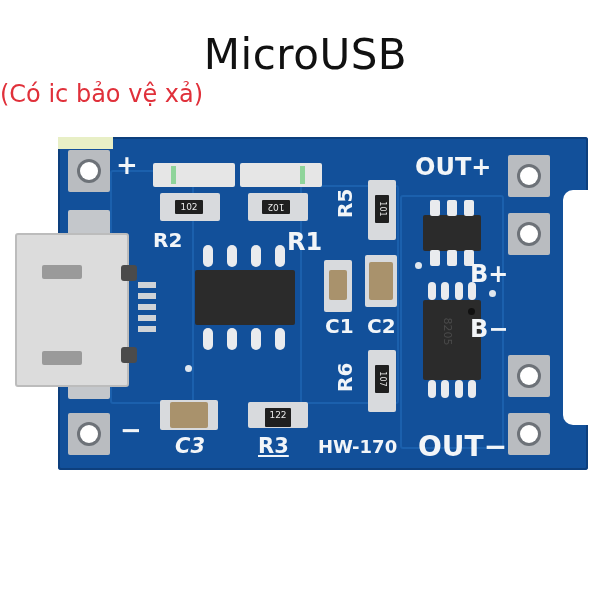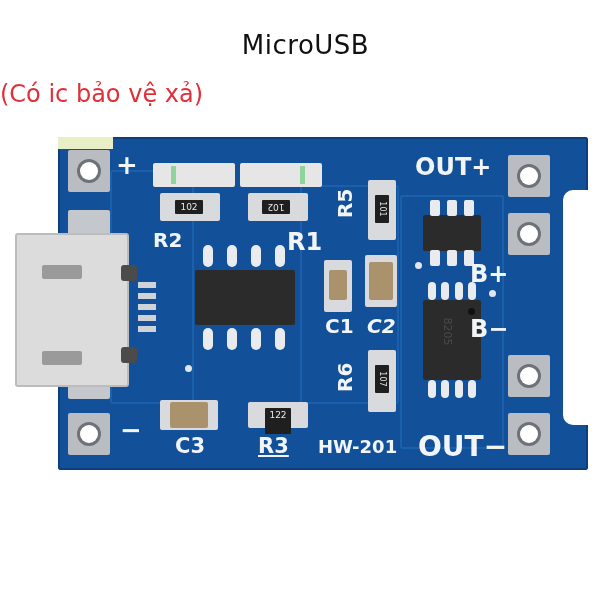--- a/index.html
+++ b/index.html
@@ -1,17 +1,17 @@
 <!DOCTYPE html>
 <html><head>
 <meta charset="utf-8">
 <style>
   html, body { margin:0; padding:0; }
   body { width:611px; height:611px; background:#ffffff; position:relative; overflow:hidden; font-family:"DejaVu Sans", sans-serif; }
-  .title { position:absolute; left:0; width:611px; text-align:center; top:30px; font-size:26px; color:#111; letter-spacing:0.5px; }
+  .title { position:absolute; left:0; width:611px; text-align:center; top:30px; font-size:42px; color:#111; letter-spacing:0.5px; }
   .subtitle { position:absolute; left:0; width:611px; top:80px; font-size:24px; color:#e0303a; }
   .board { position:absolute; left:58px; top:137px; width:530px; height:333px; background:#12509a; border-radius:3px;
     box-shadow: inset 0 0 0 2px #0d3f7d; }
   .notch { position:absolute; left:563px; top:190px; width:48px; height:235px; background:#fff; border-radius:10px 0 0 10px; }
   .corner-mark { position:absolute; left:58px; top:137px; width:55px; height:12px; background:#e8efc6; }
   .trace { position:absolute; border:2px solid #1c66b6; border-radius:3px; }
   .pad { position:absolute; width:42px; height:42px; background:#b9bcc0; border-radius:2px; }
   .pad .hole { position:absolute; left:12px; top:12px; width:18px; height:18px; border-radius:50%; background:#fff; box-shadow:0 0 0 3px #6d7278; }
   .pad.flat { background:#c4c7cb; }
   .silk { position:absolute; color:#f2f5f8; font-weight:bold; font-family:"DejaVu Sans", sans-serif; }
@@ -99,21 +99,21 @@
 <div class="pin" style="left:203px;top:328px;"></div>
 <div class="pin" style="left:227px;top:328px;"></div>
 <div class="pin" style="left:251px;top:328px;"></div>
 <div class="pin" style="left:275px;top:328px;"></div>
 
 <div class="smd" style="left:324px;top:260px;width:28px;height:52px;"></div>
 <div class="cap" style="left:329px;top:270px;width:18px;height:30px;"></div>
 <div class="smd" style="left:365px;top:255px;width:32px;height:52px;"></div>
 <div class="cap" style="left:369px;top:262px;width:24px;height:38px;"></div>
 <div class="silk" style="left:325px;top:314px;font-size:20px;">C1</div>
-<div class="silk" style="left:367px;top:314px;font-size:20px;font-style:italic;">C2</div>
+<div class="silk" style="left:367px;top:314px;font-size:20px;">C2</div>
 
 <div class="smd" style="left:368px;top:180px;width:28px;height:60px;"></div>
 <div class="res" style="left:368px;top:202px;width:28px;height:14px;transform:rotate(90deg);font-size:8px;">101</div>
 <div class="silk" style="left:333px;top:185px;font-size:20px;transform:rotate(-90deg);transform-origin:left top;top:218px;">R5</div>
 
 <div class="smd" style="left:368px;top:350px;width:28px;height:62px;"></div>
 <div class="res" style="left:368px;top:372px;width:28px;height:14px;transform:rotate(90deg);font-size:8px;">107</div>
 <div class="silk" style="left:333px;top:392px;font-size:20px;transform:rotate(-90deg);transform-origin:left top;">R6</div>
 
 <div class="ic" style="left:423px;top:215px;width:58px;height:36px;"></div>
@@ -133,24 +133,24 @@
 <div class="pin" style="left:455px;top:282px;height:18px;width:8px;"></div>
 <div class="pin" style="left:468px;top:282px;height:18px;width:8px;"></div>
 <div class="pin" style="left:428px;top:380px;height:18px;width:8px;"></div>
 <div class="pin" style="left:441px;top:380px;height:18px;width:8px;"></div>
 <div class="pin" style="left:455px;top:380px;height:18px;width:8px;"></div>
 <div class="pin" style="left:468px;top:380px;height:18px;width:8px;"></div>
 
 <div class="smd" style="left:160px;top:400px;width:58px;height:30px;"></div>
 <div class="cap" style="left:170px;top:402px;width:38px;height:26px;"></div>
 <div class="smd" style="left:248px;top:402px;width:60px;height:26px;"></div>
-<div class="res" style="left:265px;top:408px;width:26px;height:26px;">122</div>
-<div class="silk" style="left:175px;top:434px;font-size:21px;">C3</div>
+<div class="res" style="left:265px;top:408px;width:26px;height:19px;">122</div>
+<div class="silk" style="left:175px;top:434px;font-size:21px;font-style:italic;">C3</div>
 <div class="silk" style="left:258px;top:434px;font-size:21px;text-decoration:underline;">R3</div>
-<div class="silk" style="left:318px;top:436px;font-size:18px;">HW-201</div>
+<div class="silk" style="left:318px;top:436px;font-size:18px;">HW-170</div>
 
 <div class="silk" style="left:116px;top:150px;font-size:26px;">+</div>
 <div class="silk" style="left:120px;top:415px;font-size:26px;">−</div>
 <div class="silk" style="left:415px;top:153px;font-size:24px;">OUT+</div>
 <div class="silk" style="left:470px;top:260px;font-size:24px;">B+</div>
 <div class="silk" style="left:470px;top:315px;font-size:24px;">B−</div>
 <div class="silk" style="left:418px;top:430px;font-size:28px;">OUT−</div>
 
 <div class="via" style="left:185px;top:365px;"></div>
 <div class="via" style="left:415px;top:262px;"></div>

